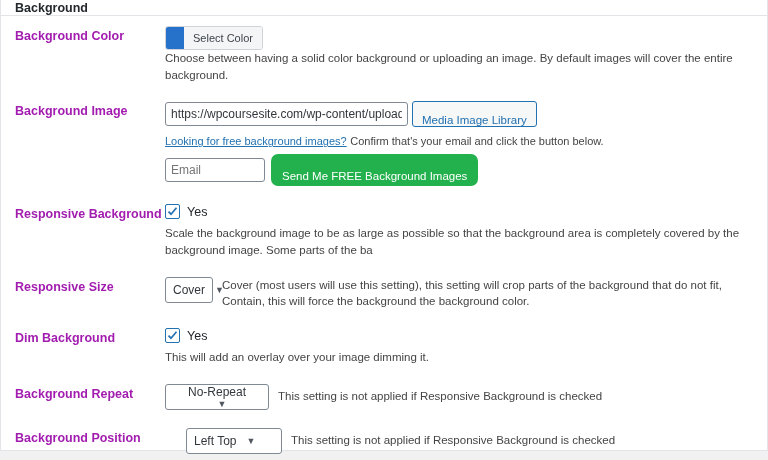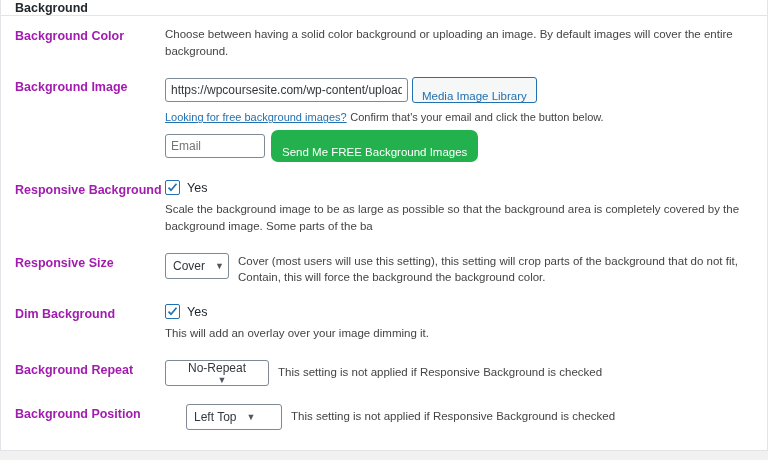--- a/index.html
+++ b/index.html
@@ -177,21 +177,21 @@
     font-size: 12px;
     color: #32373c;
     margin-right: 9px;
     box-sizing: border-box;
   }
   .sel .caret {
     margin-left: 10px;
     font-size: 9px;
     color: #50575e;
   }
-  .sel-cover { width: 64px; }
+  .sel-cover { width: 48px; }
   .sel-repeat { width: 104px; flex-direction: column; }
   .sel-position { width: 96px; margin-left: 21px; }
 
   .desc-inline {
     font-size: 11.5px;
     color: #444;
     line-height: 1.45;
   }
   .bottom-strip {
     height: 9px;
@@ -206,20 +206,24 @@
   <div class="panel-header">
     <span class="panel-title">Background</span>
   </div>
 
   <div class="rows">
 
     <div class="row">
       <div class="row-label">Background Color</div>
       <div class="row-field">
         <div class="inline">
+          <div class="toggle">
+            <div class="knob"></div>
+            <div class="knob-label">Select Color</div>
+          </div>
           <span class="desc">Choose between having a solid color background or uploading an image. By default images will cover the entire background.</span>
         </div>
       </div>
     </div>
 
     <div class="row">
       <div class="row-label">Background Image</div>
       <div class="row-field">
         <div class="inline">
           <input class="txt txt-url" type="text" value="https://wpcoursesite.com/wp-content/uploads/20" style="">

